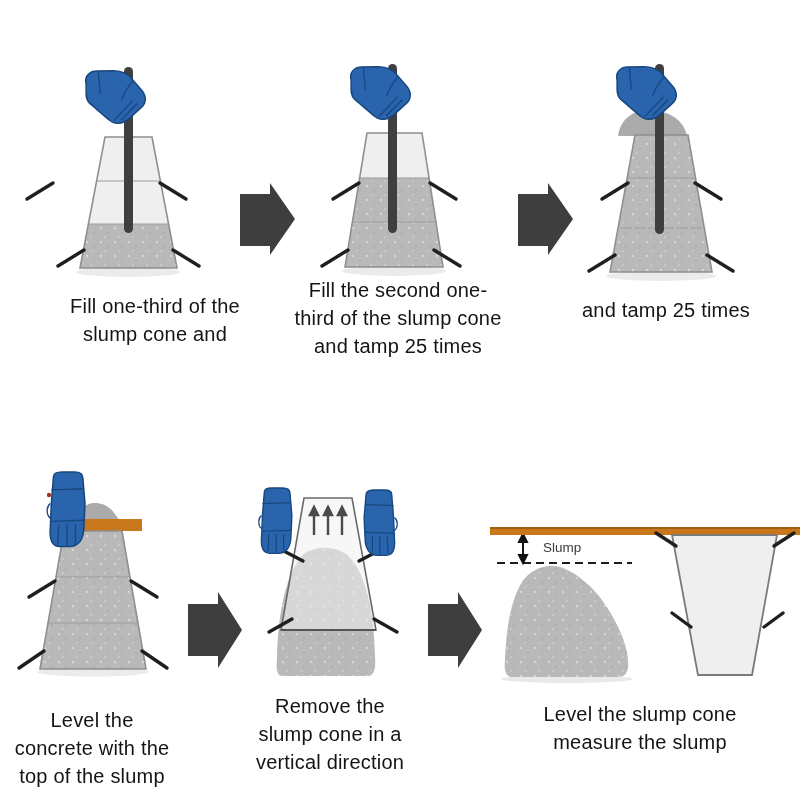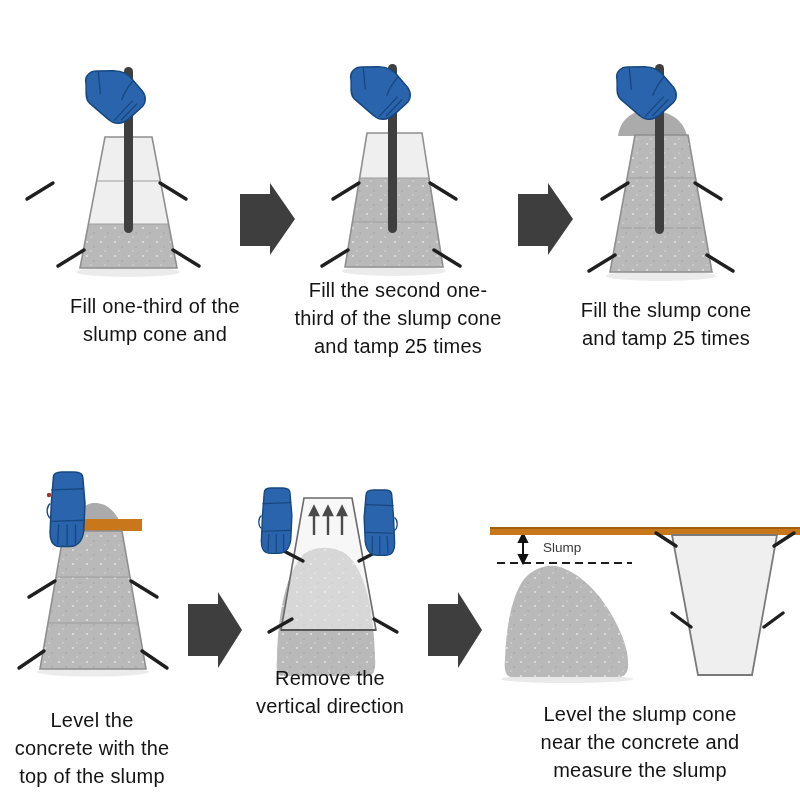--- a/index.html
+++ b/index.html
@@ -181,29 +181,28 @@
 <div class="caption" style="left:35px;top:292px;width:240px">
   <div>Fill one-third of the</div>
   <div>slump cone and</div>
 </div>
 <div class="caption" style="left:268px;top:276px;width:260px">
   <div>Fill the second one-</div>
   <div>third of the slump cone</div>
   <div>and tamp 25 times</div>
 </div>
 <div class="caption" style="left:546px;top:296px;width:240px">
-  <div>Fill the slump cone</div>
   <div>and tamp 25 times</div>
 </div>
 <div class="caption" style="left:0px;top:706px;width:184px">
   <div>Level the</div>
   <div>concrete with the</div>
   <div>top of the slump</div>
 </div>
-<div class="caption" style="left:220px;top:664px;width:220px">
+<div class="caption" style="left:220px;top:692px;width:220px">
   <div>Remove the</div>
+  <div>slump cone in a</div>
   <div>vertical direction</div>
 </div>
 <div class="caption" style="left:505px;top:700px;width:270px">
   <div>Level the slump cone</div>
-  <div>near the concrete and</div>
   <div>measure the slump</div>
 </div>
 
 </body></html>

